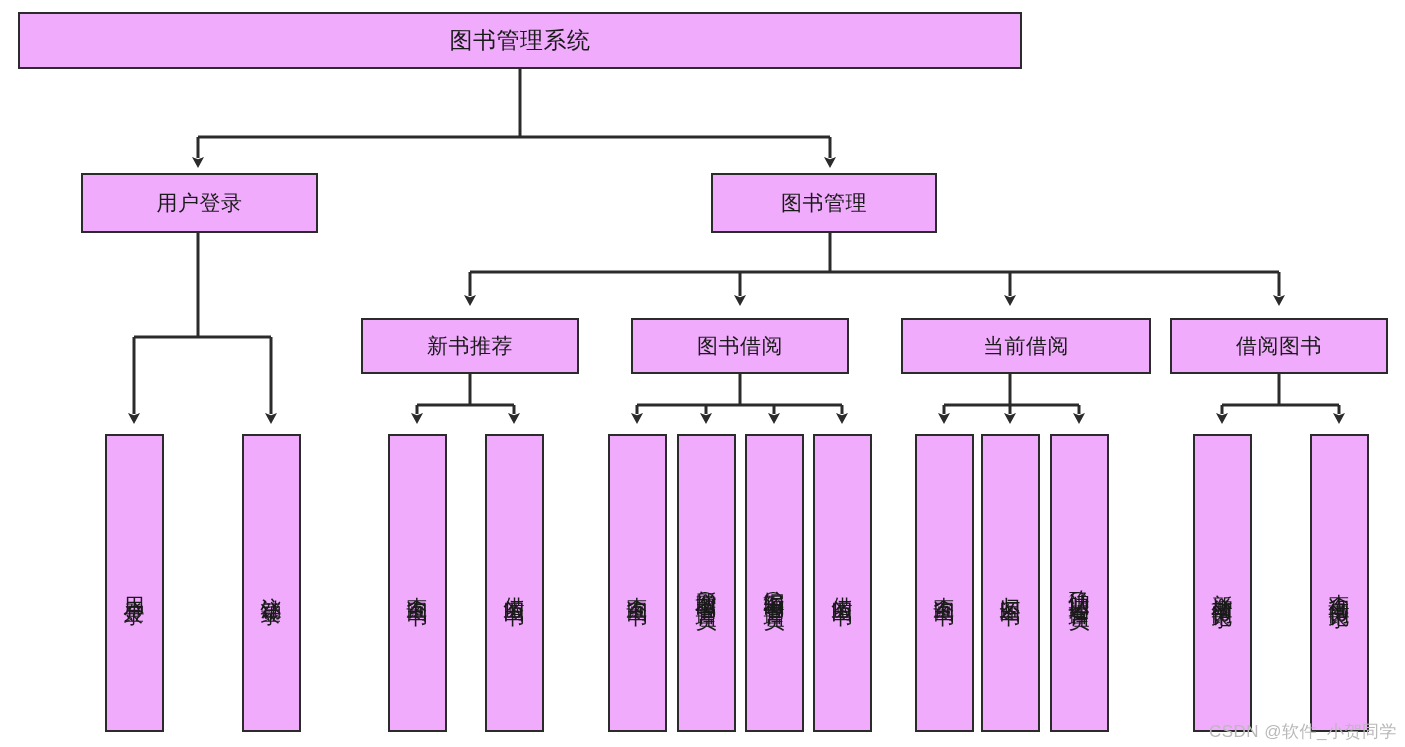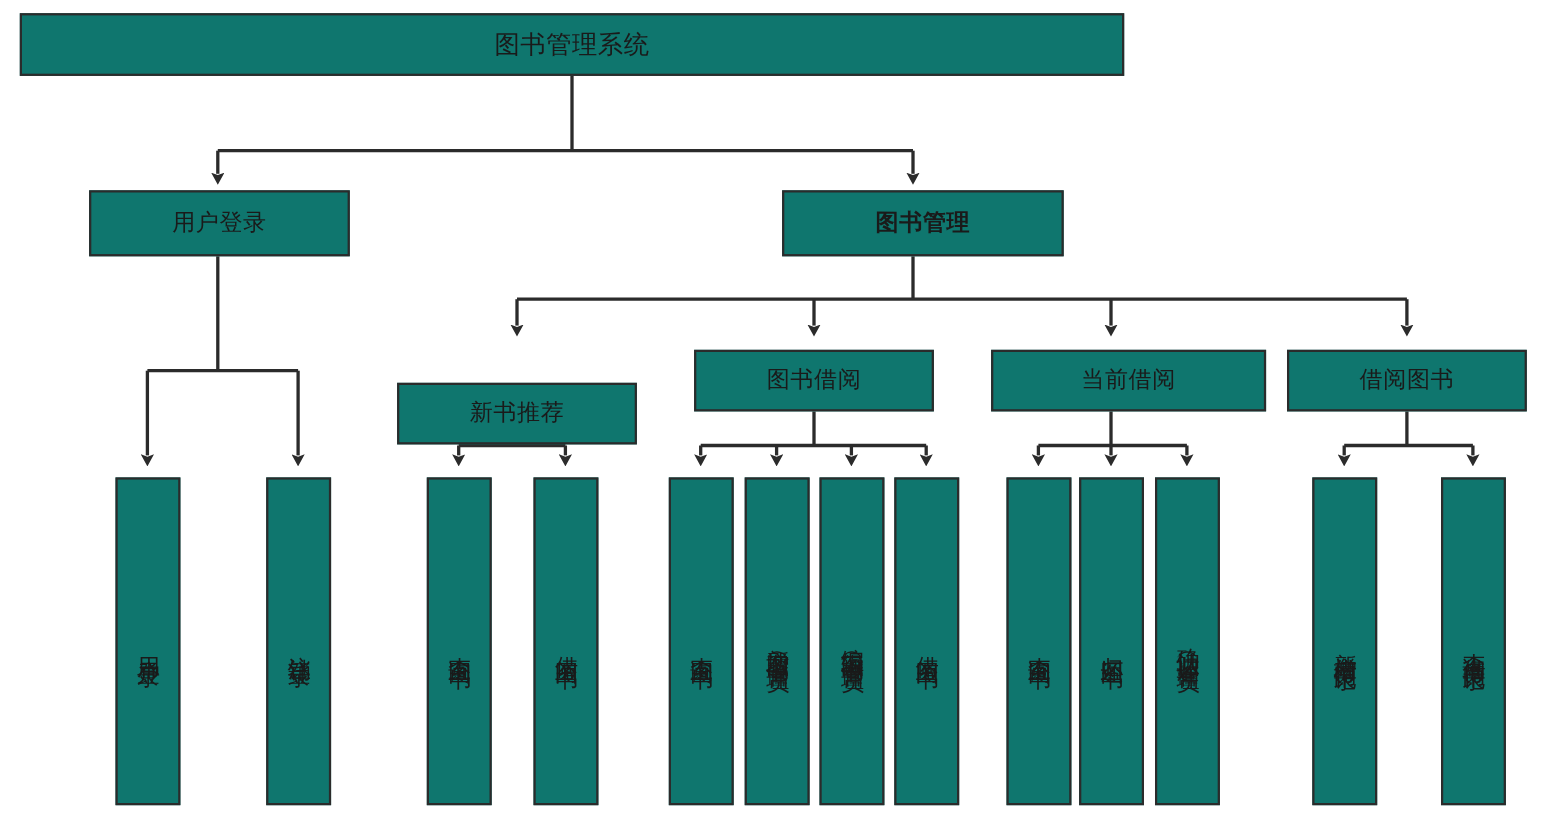--- a/index.html
+++ b/index.html
@@ -24,21 +24,21 @@
     left: 0;
     top: 0;
     width: 1405px;
     height: 747px;
     pointer-events: none;
   }
   .node {
     position: absolute;
     box-sizing: border-box;
     border: 2px solid #2b2b2b;
-    background: #0f766e;
+    background: #f0abfc;
     display: flex;
     align-items: center;
     justify-content: center;
     color: #1a1a1a;
   }
   .node .label {
     display: block;
     text-align: center;
     line-height: 1.18;
     letter-spacing: 0.5px;
@@ -128,25 +128,25 @@
     </g>
   </svg>
 
   <div class="node horiz" id="root-node" style="left:18px; top:12px; width:1004px; height:57px;">
     <span class="label">图书管理系统</span>
   </div>
 
   <div class="node horiz" style="left:81px; top:173px; width:237px; height:60px;">
     <span class="label">用户登录</span>
   </div>
-  <div class="node horiz" style="left:711px; top:173px; width:256px; height:60px;font-weight:bold;">
+  <div class="node horiz" style="left:711px; top:173px; width:226px; height:60px;">
     <span class="label">图书管理</span>
   </div>
 
-  <div class="node horiz" style="left:361px; top:318px; width:218px; height:56px;margin-top:30px;">
+  <div class="node horiz" style="left:361px; top:318px; width:218px; height:56px;">
     <span class="label">新书推荐</span>
   </div>
   <div class="node horiz" style="left:631px; top:318px; width:218px; height:56px;">
     <span class="label">图书借阅</span>
   </div>
   <div class="node horiz" style="left:901px; top:318px; width:250px; height:56px;">
     <span class="label">当前借阅</span>
   </div>
   <div class="node horiz" style="left:1170px; top:318px; width:218px; height:56px;">
     <span class="label">借阅图书</span>
@@ -189,14 +189,15 @@
     <span class="label">确认归还（管理员）</span>
   </div>
 
   <div class="node vert" style="left:1193px; top:434px; width:59px; height:298px;">
     <span class="label">新增借阅记录</span>
   </div>
   <div class="node vert" style="left:1310px; top:434px; width:59px; height:298px;">
     <span class="label">查询借阅记录</span>
   </div>
 
+  <div class="watermark">CSDN @软件_小贺同学</div>
 
 </div>
 
 </body></html>

